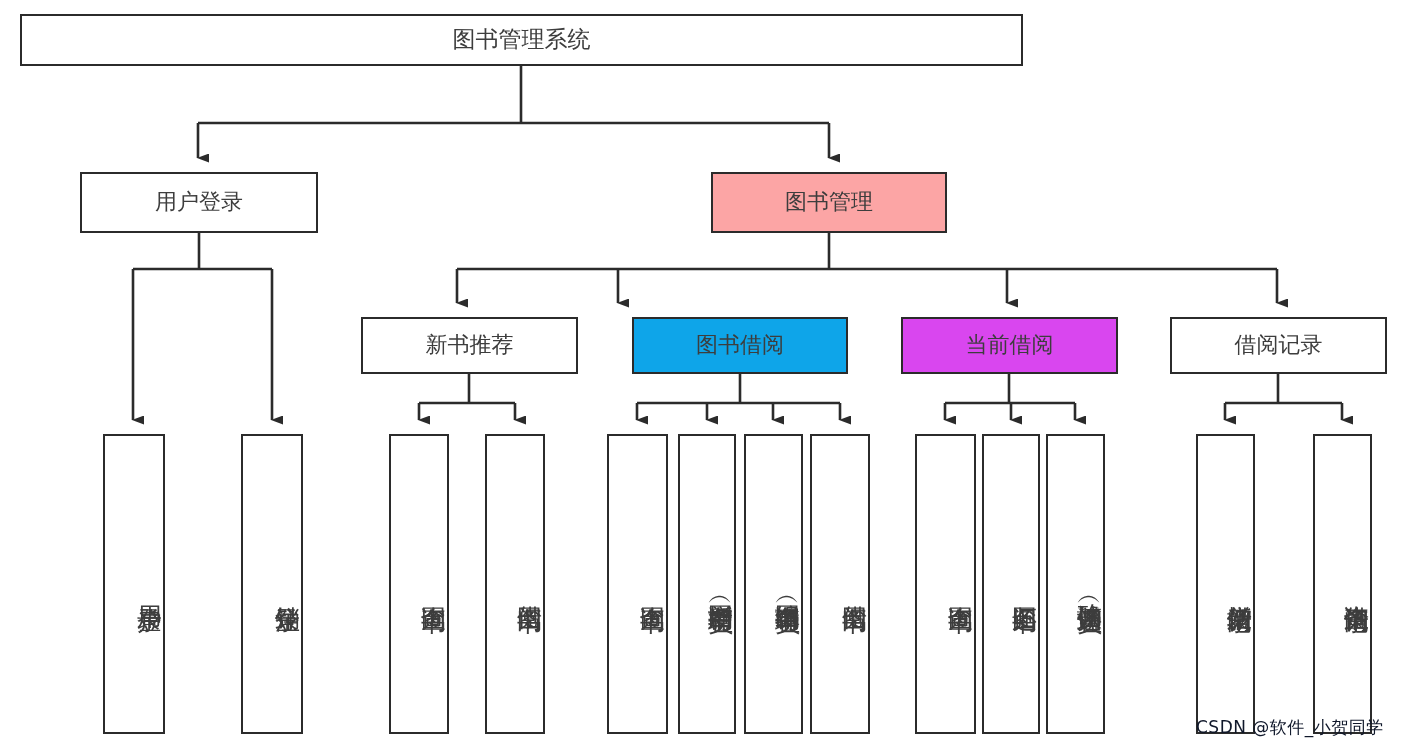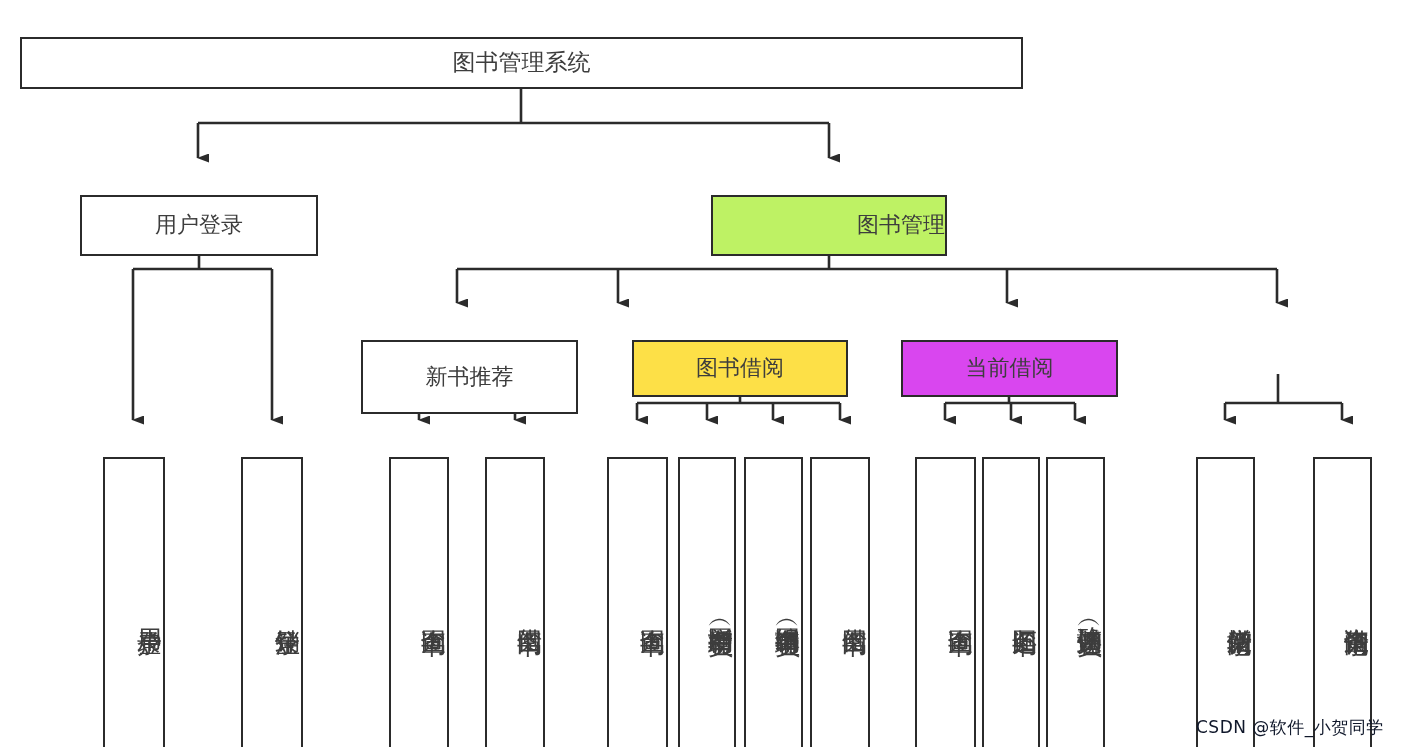--- a/index.html
+++ b/index.html
@@ -29,21 +29,20 @@
     position: absolute;
     box-sizing: border-box;
     border: 2px solid #2b2b2b;
     background: #ffffff;
     display: flex;
     align-items: center;
     justify-content: center;
     color: #3d3d3d;
     text-align: center;
     line-height: 1.12;
-    margin-top: 23px;
   }
   .node.root {
     font-size: 23px;
   }
   .node.level2 {
     font-size: 22px;
   }
   .node.level3 {
     font-size: 22px;
   }
@@ -120,32 +119,35 @@
     </g>
   </svg>
 
   <div class="node root" style="left: 20px; top: 14px; width: 1003px; height: 52px; border-color: rgb(43, 43, 43); color: rgb(61, 61, 61); background: rgb(255, 255, 255);">
     <span>图书管理系统</span>
   </div>
 
   <div class="node level2" style="left: 80px; top: 172px; width: 238px; height: 61px; border-color: rgb(43, 43, 43); color: rgb(61, 61, 61); background: rgb(255, 255, 255);">
     <span>用户登录</span>
   </div>
-  <div class="node level2" style="left: 711px; top: 172px; width: 236px; height: 61px; border-color: rgb(43, 43, 43); color: rgb(61, 61, 61); background: #bef264; justify-content: flex-end;">
+  <div class="node level2" style="left: 711px; top: 172px; width: 236px; height: 61px; border-color: rgb(43, 43, 43); color: rgb(61, 61, 61); background: #fca5a5;">
     <span>图书管理</span>
   </div>
 
-  <div class="node level3" style="left: 361px; top: 317px; width: 217px; height: 74px; border-color: rgb(43, 43, 43); color: rgb(61, 61, 61); background: rgb(255, 255, 255);">
+  <div class="node level3" style="left: 361px; top: 317px; width: 217px; height: 57px; border-color: rgb(43, 43, 43); color: rgb(61, 61, 61); background: rgb(255, 255, 255);">
     <span>新书推荐</span>
   </div>
-  <div class="node level3" style="left: 632px; top: 317px; width: 216px; height: 57px; border-color: rgb(43, 43, 43); color: rgb(61, 61, 61); background: #fde047;">
+  <div class="node level3" style="left: 632px; top: 317px; width: 216px; height: 57px; border-color: rgb(43, 43, 43); color: rgb(61, 61, 61); background: #0ea5e9;">
     <span>图书借阅</span>
   </div>
   <div class="node level3" style="left: 901px; top: 317px; width: 217px; height: 57px; border-color: rgb(43, 43, 43); color: rgb(61, 61, 61); background: #d946ef;">
     <span>当前借阅</span>
+  </div>
+  <div class="node level3" style="left: 1170px; top: 317px; width: 217px; height: 57px; border-color: rgb(43, 43, 43); color: rgb(61, 61, 61); background: rgb(255, 255, 255);">
+    <span>借阅记录</span>
   </div>
 
   <div class="node leaf" style="left: 103px; top: 434px; width: 62px; height: 300px; border-color: rgb(43, 43, 43); color: rgb(61, 61, 61); background: rgb(255, 255, 255);">
     <span>用户登录</span>
   </div>
   <div class="node leaf" style="left: 241px; top: 434px; width: 62px; height: 300px; border-color: rgb(43, 43, 43); color: rgb(61, 61, 61); background: rgb(255, 255, 255);">
     <span>注销登录</span>
   </div>
   <div class="node leaf" style="left: 389px; top: 434px; width: 60px; height: 300px; border-color: rgb(43, 43, 43); color: rgb(61, 61, 61); background: rgb(255, 255, 255);">
     <span>查询图书</span>

